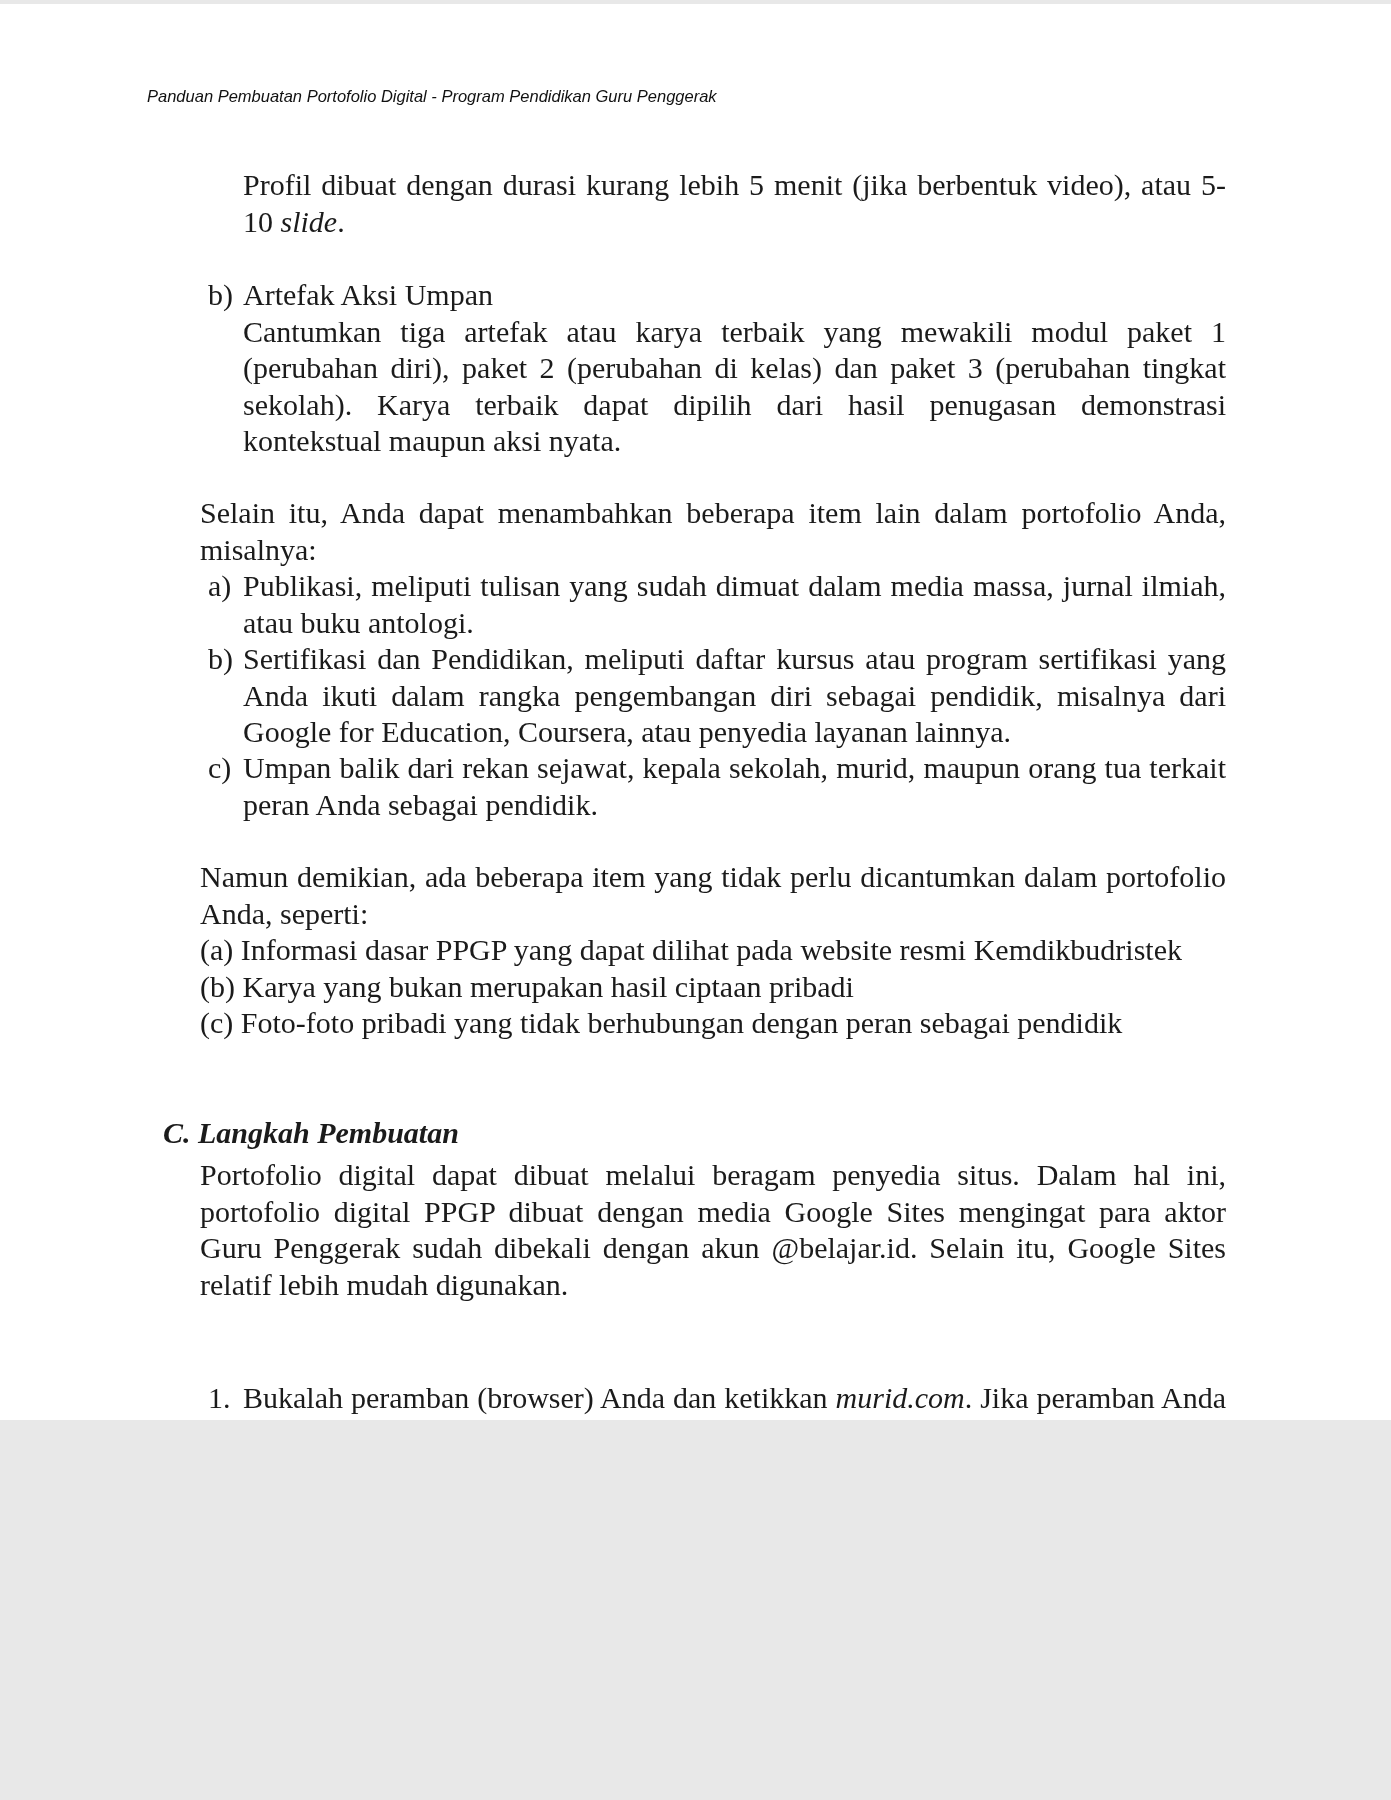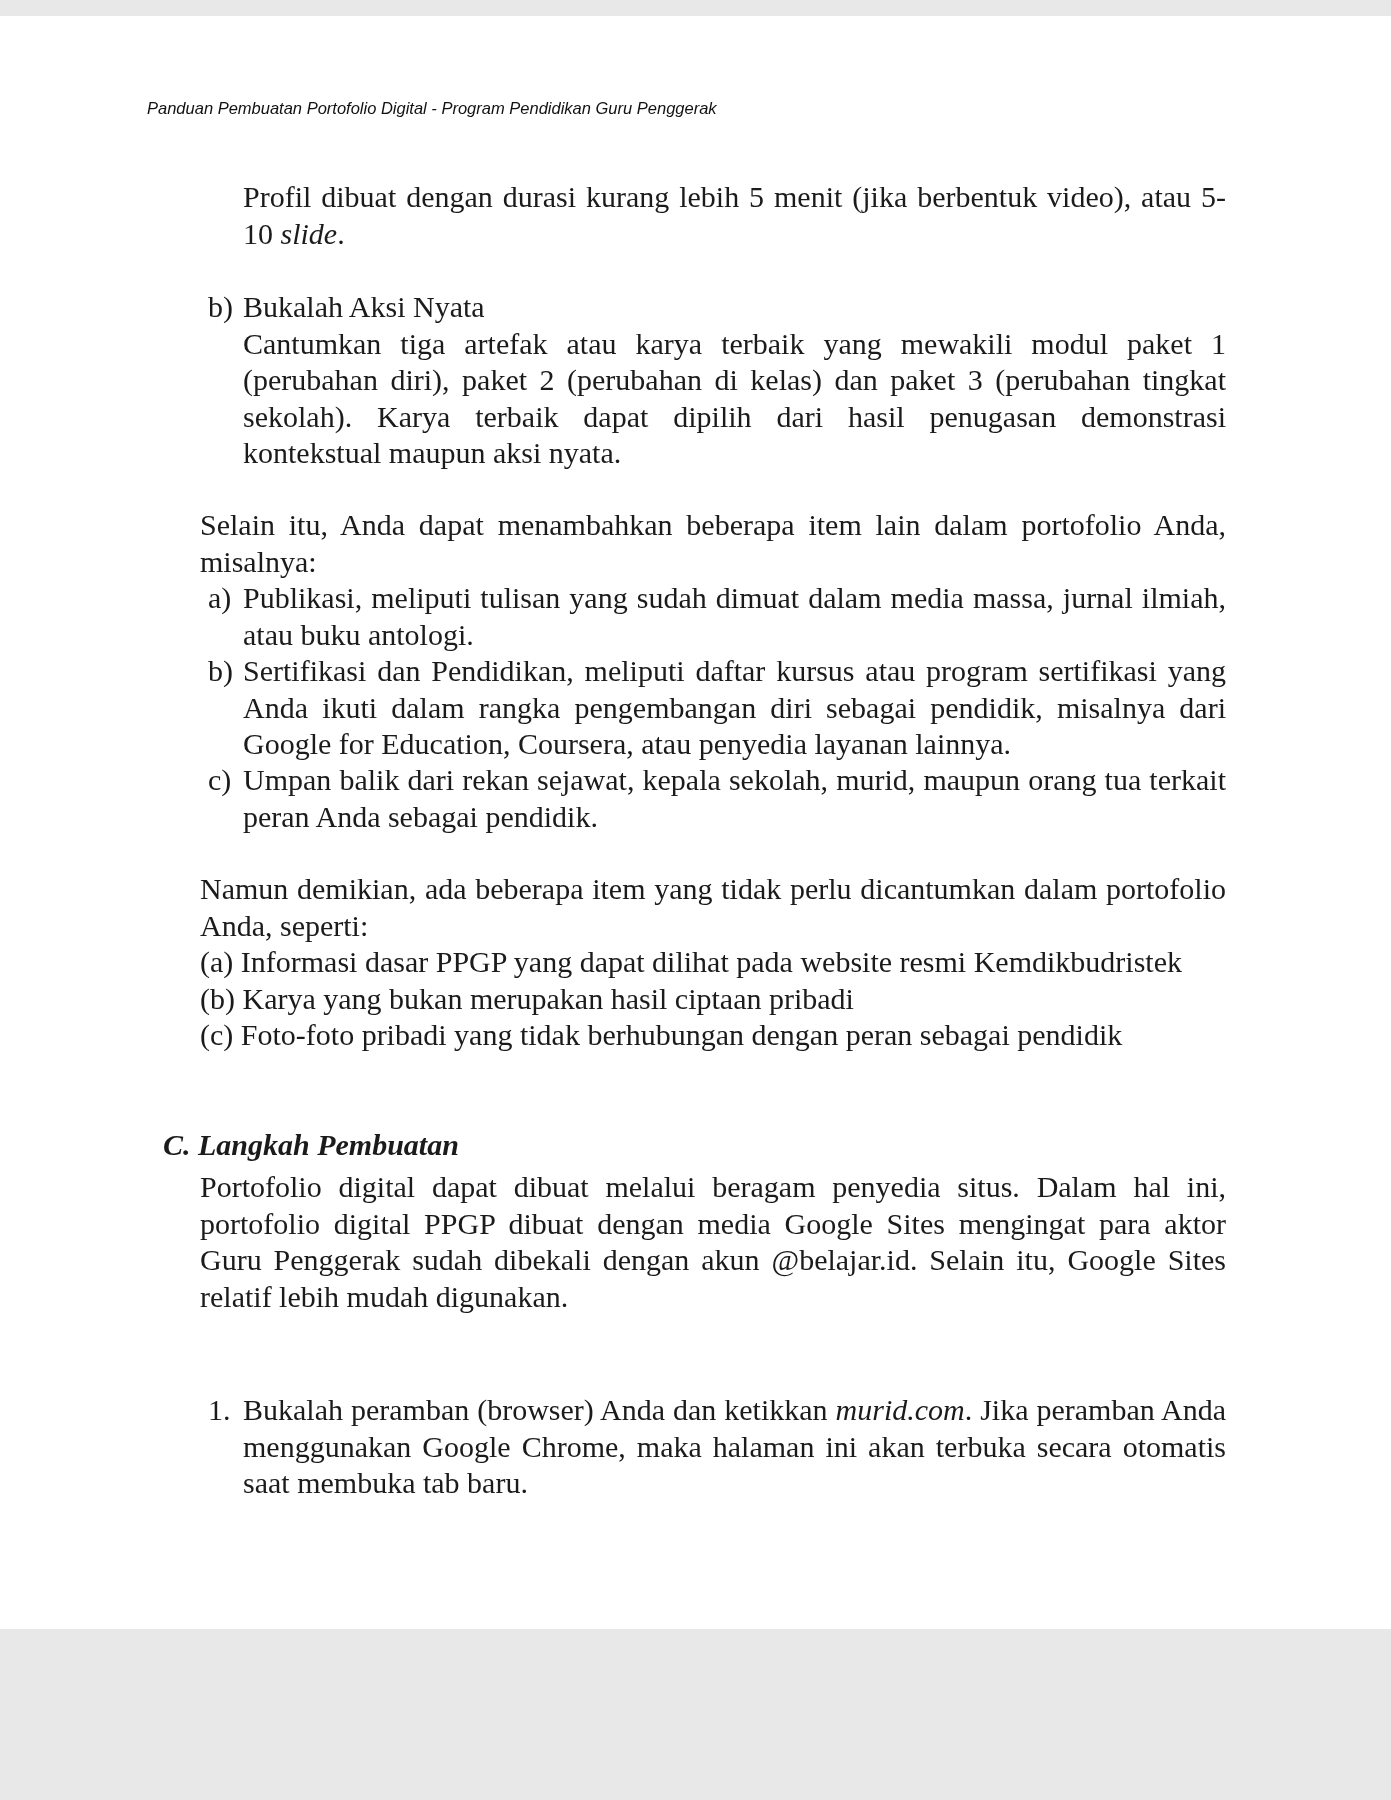--- a/index.html
+++ b/index.html
@@ -1,23 +1,23 @@
 <!DOCTYPE html>
 <html><head>
 <meta charset="utf-8">
 <style>
   html,body{margin:0;padding:0;background:#e8e8e8;}
   .page{
     position:relative;
-    width:1391px;height:1613px;
+    width:1391px;height:1416px;
     background:#ffffff;
     font-family:"Liberation Serif", serif;
     color:#1b1b1b;
     overflow:hidden;
-    margin:16px auto;
+    margin:4px auto;
   }
   .hdr{
     position:absolute;left:147px;top:83px;
     font-family:"Liberation Sans", sans-serif;
     font-style:italic;
     font-size:16.5px;
     color:#111;
     white-space:nowrap;
   }
   .blk{
@@ -56,21 +56,21 @@
 <body>
 
 <div class="page">
 
   <div class="hdr">Panduan Pembuatan Portofolio Digital - Program Pendidikan Guru Penggerak</div>
 
   <div class="blk at-indent justify" style="top:163px"><span>Profil dibuat dengan durasi kurang lebih 5 menit (jika berbentuk video), atau 5-10 </span><span class="it">slide</span><span>.</span></div>
 
   <div class="blk at-list" style="top:273px">
     <span class="lbl">b)</span>
-    <div>Bukalah Aksi Nyata</div>
+    <div>Artefak Aksi Umpan</div>
     <div class="justify">Cantumkan tiga artefak atau karya terbaik yang mewakili modul paket 1 (perubahan diri), paket 2 (perubahan di kelas) dan paket 3 (perubahan tingkat sekolah). Karya terbaik dapat dipilih dari hasil penugasan demonstrasi kontekstual maupun aksi nyata.</div>
   </div>
 
   <div class="blk at-para justify" style="top:491px">Selain itu, Anda dapat menambahkan beberapa item lain dalam portofolio Anda, misalnya:</div>
 
   <div class="blk at-list justify" style="top:564px">
     <span class="lbl">a)</span>
     <span>Publikasi, meliputi tulisan yang sudah dimuat dalam media massa, jurnal ilmiah, atau buku antologi.</span>
   </div>
   <div class="blk at-list justify" style="top:637px">

